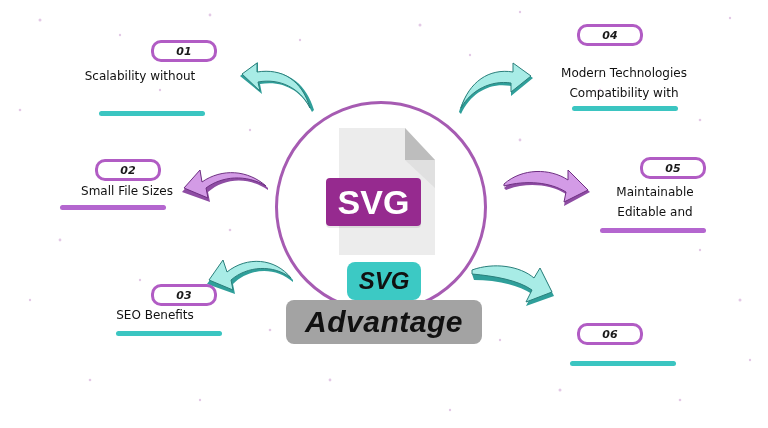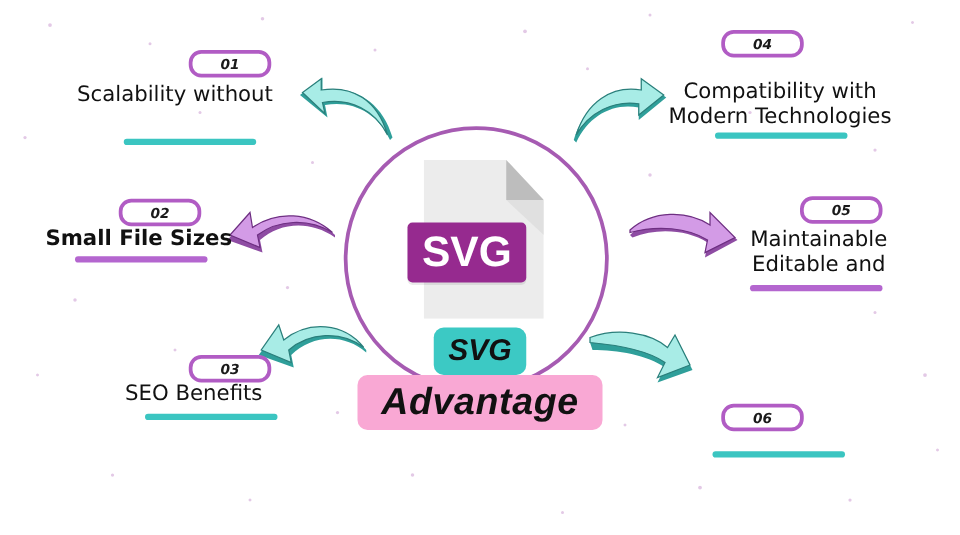--- a/index.html
+++ b/index.html
@@ -10,21 +10,21 @@
     }
     .speckles { position: absolute; inset: 0; pointer-events: none; }
     .badge {
       position: absolute; height: 16px; min-width: 28px; padding: 0 16px;
       border: 3px solid #b15cc4; border-radius: 10px; background: #fff;
       font-size: 11px; font-weight: bold; font-style: italic; color: #1a1a1a;
       display: flex; align-items: center; justify-content: center; box-sizing: content-box;
     }
     .label {
       position: absolute; text-align: center; color: #111;
-      font-family: "DejaVu Sans", sans-serif; font-size: 17px; line-height: 20px;
+      font-family: "DejaVu Sans", sans-serif; font-size: 12px; line-height: 20px;
       white-space: nowrap;
     }
     .underline {
       position: absolute; height: 5px; border-radius: 3px;
     }
     .ul-teal { background: #3bc5c1; }
     .ul-purple { background: #b466cf; }
     .arrow { position: absolute; }
     .circle {
       position: absolute; left: 275px; top: 101px; width: 212px; height: 212px;
@@ -41,21 +41,21 @@
       box-shadow: 0 2px 0 rgba(0,0,0,0.08);
     }
     .svg-pill {
       position: absolute; left: 347px; top: 262px; width: 74px; height: 38px;
       background: #3cc9c4; border-radius: 8px;
       color: #111; font-family: "Liberation Sans", sans-serif; font-weight: bold; font-style: italic;
       font-size: 24px; display: flex; align-items: center; justify-content: center;
     }
     .adv-pill {
       position: absolute; left: 286px; top: 300px; width: 196px; height: 44px;
-      background: #f9a8d4; border-radius: 8px;
+      background: #a3a3a3; border-radius: 8px;
       color: #111; font-family: "Liberation Sans", sans-serif; font-weight: bold; font-style: italic;
       font-size: 30px; letter-spacing: 0.5px; display: flex; align-items: center; justify-content: center;
     }
   </style>
 </head>
 <body>
 
 <svg class="speckles" width="768" height="428">
   <g fill="#e3c9e6">
     <circle cx="40" cy="20" r="1.5"></circle>
@@ -131,35 +131,35 @@
   <path d="M2 10 C24 2 50 6 64 18 L70 8 L82 32 L56 42 L62 30 C48 20 24 16 2 14 Z" fill="#a8ece6" stroke="#2a7f7b" stroke-width="1"></path>
 </svg>
 
 <div class="badge" style="left:151px; top:40px;">01</div>
 <div class="label" style="left:40px; top:66px; width:200px;">
   <div>Scalability without</div>
 </div>
 <div class="underline ul-teal" style="left:99px; top:111px; width:106px;"></div>
 
 <div class="badge" style="left:95px; top:159px;">02</div>
-<div class="label" style="left:16px; top:181px; width:190px;font-weight:bold;">
+<div class="label" style="left:32px; top:181px; width:190px;">
   <div>Small File Sizes</div>
 </div>
 <div class="underline ul-purple" style="left:60px; top:205px; width:106px;"></div>
 
 <div class="badge" style="left:151px; top:284px;">03</div>
 <div class="label" style="left:90px; top:305px; width:130px;">
   <div>SEO Benefits</div>
 </div>
 <div class="underline ul-teal" style="left:116px; top:331px; width:106px;"></div>
 
 <div class="badge" style="left:577px; top:24px;">04</div>
 <div class="label" style="left:524px; top:63px; width:200px;">
+  <div>Modern Technologies</div>
   <div>Compatibility with</div>
-  <div>Modern Technologies</div>
 </div>
 <div class="underline ul-teal" style="left:572px; top:106px; width:106px;"></div>
 
 <div class="badge" style="left:640px; top:157px;text-align:center;">05</div>
 <div class="label" style="left:580px; top:182px; width:150px;">
   <div>Maintainable</div>
   <div>Editable and</div>
 </div>
 <div class="underline ul-purple" style="left:600px; top:228px; width:106px;"></div>
 

